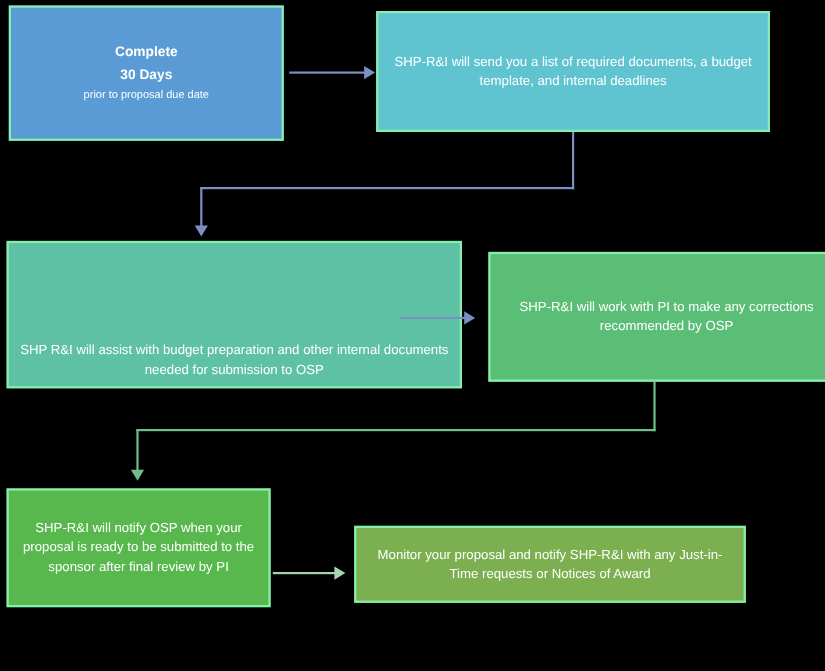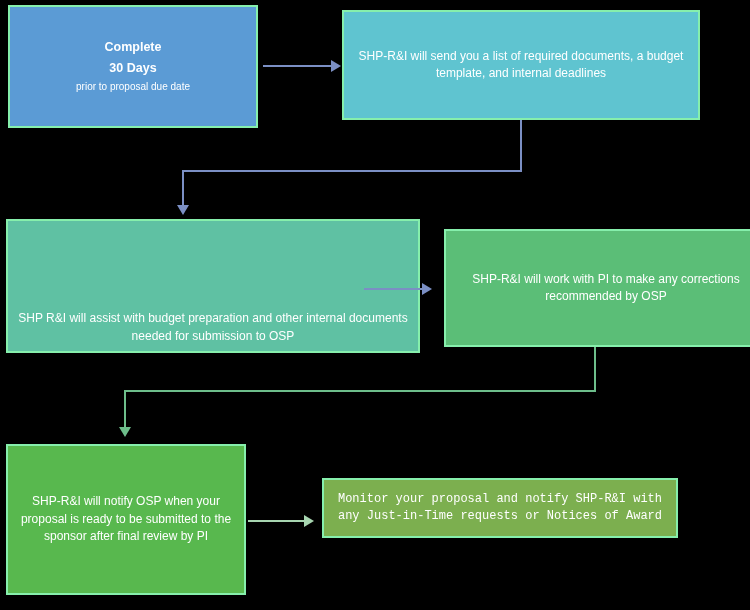--- a/index.html
+++ b/index.html
@@ -59,30 +59,29 @@
     align-items: flex-end;
   }
   
   #node-corrections {
     left: 444px; top: 229px; width: 324px; height: 118px;
     background: #5BBE77;
     font-size: 12px;
   }
   
   #node-notify-osp {
-    left: 6px; top: 444px; width: 240px; height: 151px;
+    left: 6px; top: 444px; width: 240px; height: 108px;
     background: #58B84E;
     font-size: 12px;
   }
   
   #node-monitor {
-    left: 322px; top: 478px; width: 356px; height: 60px;
+    left: 322px; top: 478px; width: 356px; height: 70px;
     background: #7CAF4F;
     font-size: 12px;
-    font-family: Liberation Mono, monospace;
   }
 
   
   .conn { position: absolute; }
   .seg-h { position: absolute; height: 2px; }
   .seg-v { position: absolute; width: 2px; }
   .arrow-r {
     position: absolute;
     width: 0; height: 0;
     border-top: 6px solid transparent;

